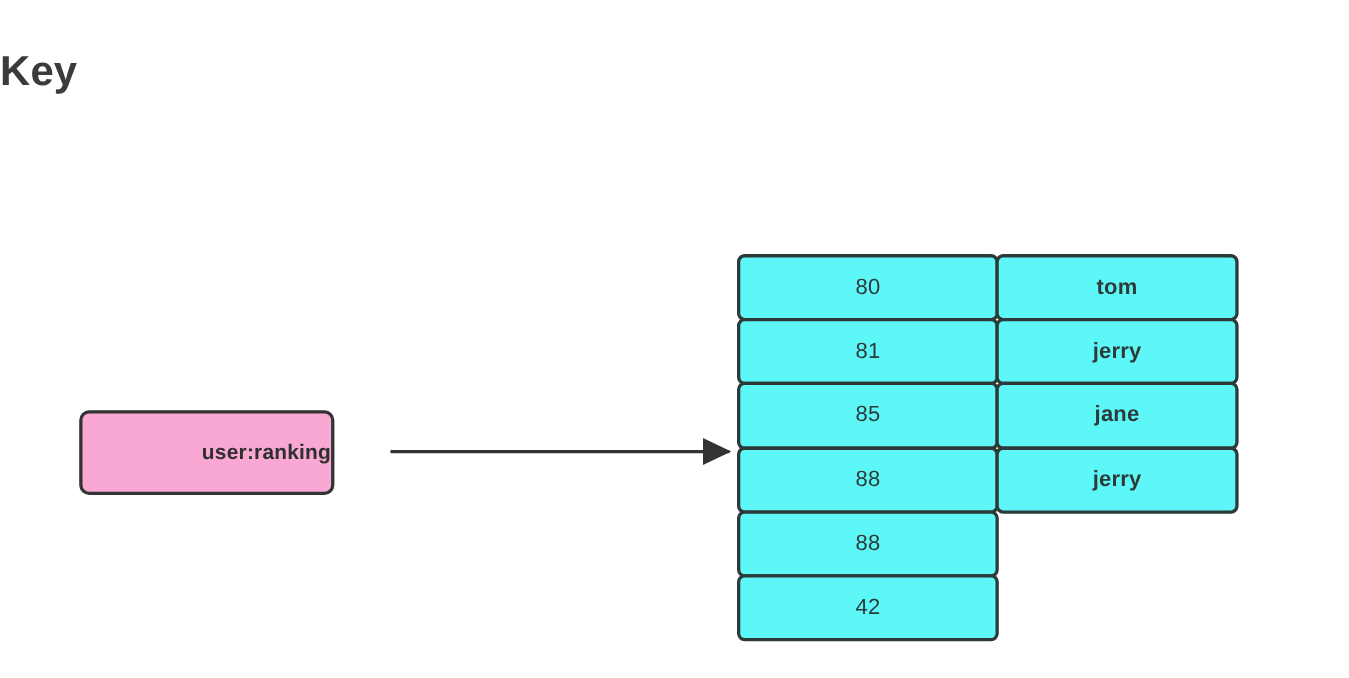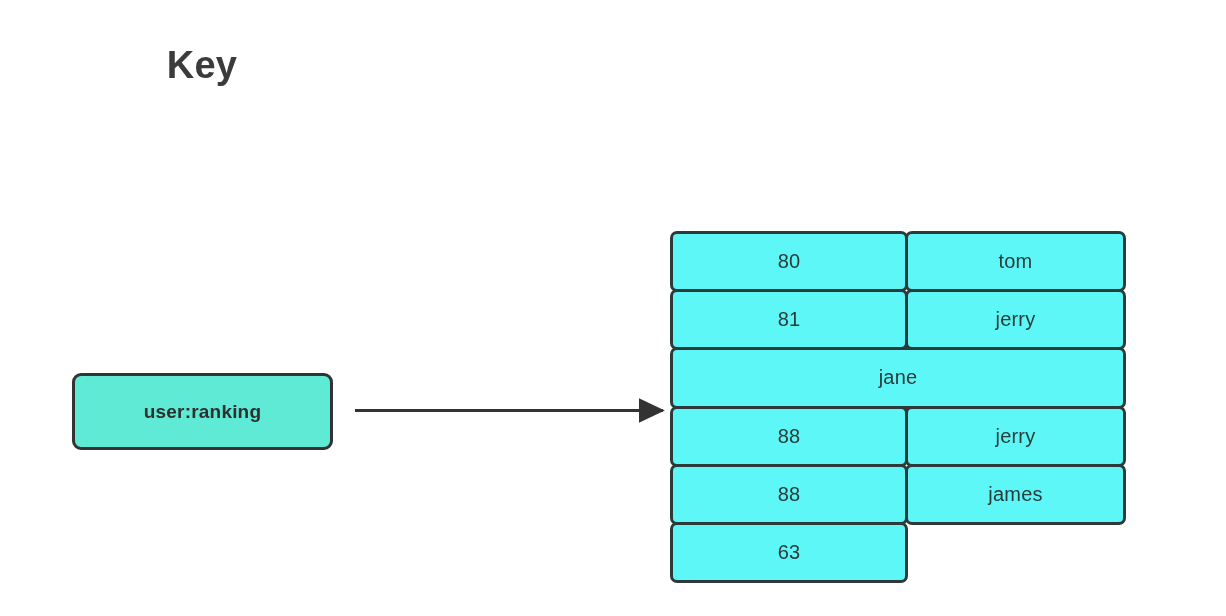--- a/index.html
+++ b/index.html
@@ -23,47 +23,47 @@
 
   
   .heading {
     position: absolute;
     font-weight: bold;
     color: #3b3b3b;
     font-size: 38px;
     line-height: 1;
     letter-spacing: 0.2px;
     white-space: nowrap;
-    text-align: center;
+    text-align: left;
   }
   #heading-key {
     left: 0;
     top: 46px;
     width: 404px;
   }
   #heading-value {
     left: 670px;
     top: 46px;
     width: 456px;
   }
 
   
   #key-box {
     position: absolute;
     left: 72px;
     top: 373px;
-    width: 261px;
+    width: 232px;
     height: 77px;
     box-sizing: border-box;
-    background: #5eead4;
+    background: #f9a8d4;
     border: 3px solid #333333;
     border-radius: 9px;
     display: flex;
     align-items: center;
-    justify-content: center;
+    justify-content: flex-end;
   }
   #key-box-label {
     font-size: 19px;
     font-weight: bold;
     color: #2f2f2f;
     letter-spacing: 0.2px;
     white-space: nowrap;
   }
 
   
@@ -104,20 +104,21 @@
     color: #2c3a3a;
     letter-spacing: 0.2px;
     white-space: nowrap;
   }
   .cell-score {
     width: 238px;
     margin-right: -3px;
   }
   .cell-name {
     flex: 1 1 auto;
+    font-weight: bold;
   }
   .table-row + .table-row {
     margin-top: -3px;
   }
 </style>
 </head>
 <body>
 
 <div class="canvas">
 
@@ -143,32 +144,32 @@
       <div class="cell cell-score">80</div>
       <div class="cell cell-name">tom</div>
     </div>
 
     <div class="table-row">
       <div class="cell cell-score">81</div>
       <div class="cell cell-name">jerry</div>
     </div>
 
     <div class="table-row">
+      <div class="cell cell-score">85</div>
       <div class="cell cell-name">jane</div>
     </div>
 
     <div class="table-row">
       <div class="cell cell-score">88</div>
       <div class="cell cell-name">jerry</div>
     </div>
 
     <div class="table-row">
       <div class="cell cell-score">88</div>
-      <div class="cell cell-name">james</div>
     </div>
 
     <div class="table-row">
-      <div class="cell cell-score">63</div>
+      <div class="cell cell-score">42</div>
     </div>
 
   </div>
 
 </div>
 
 </body></html>

